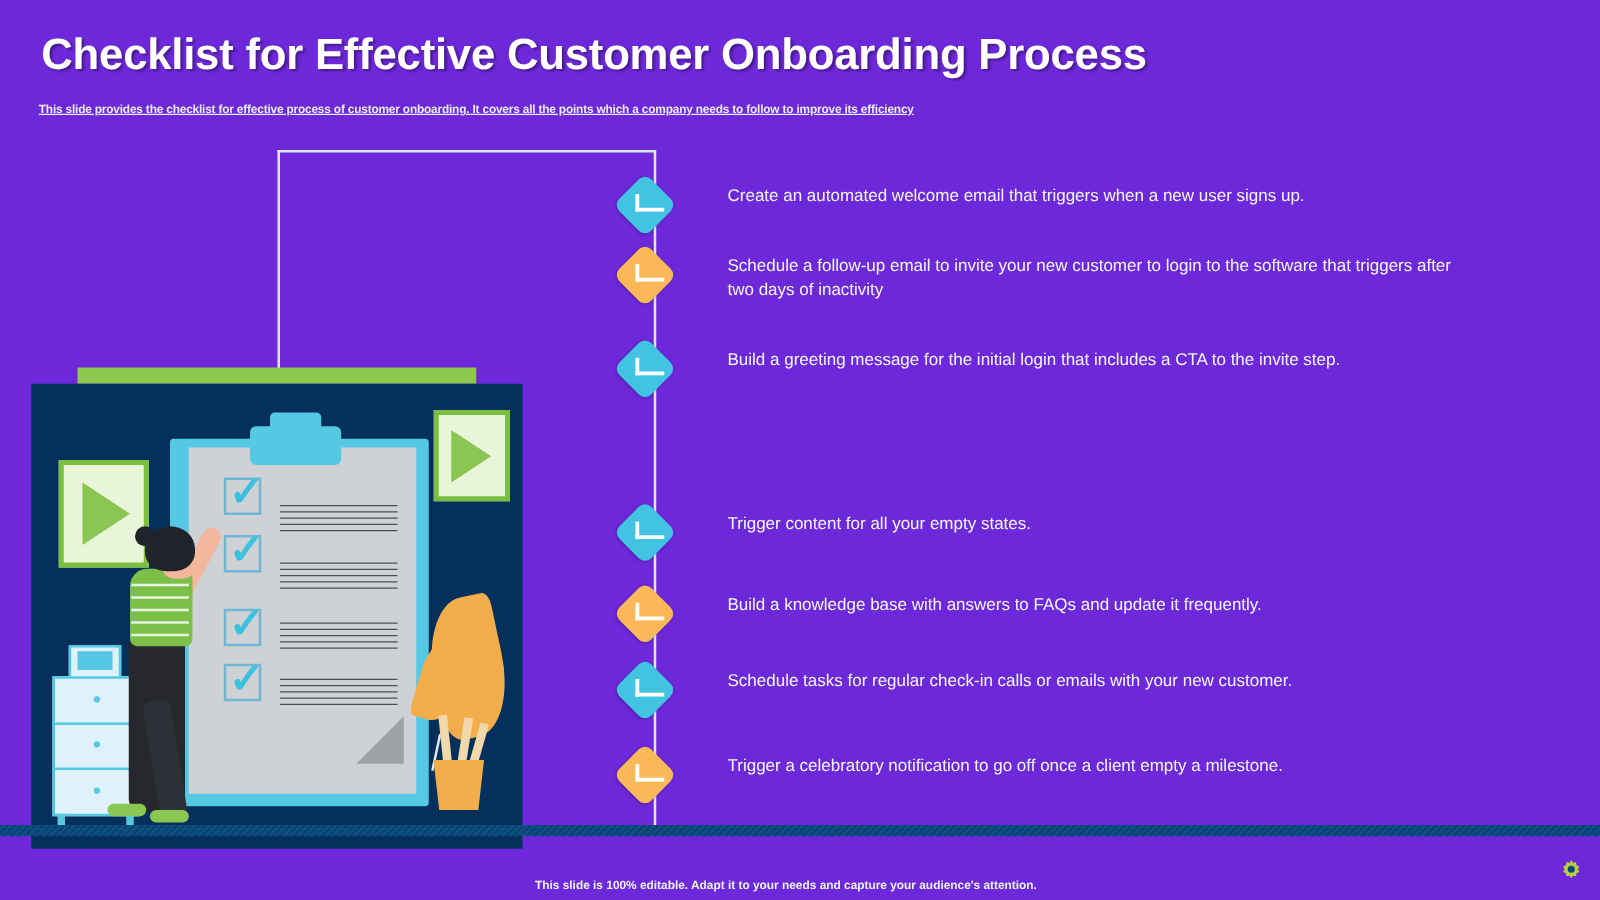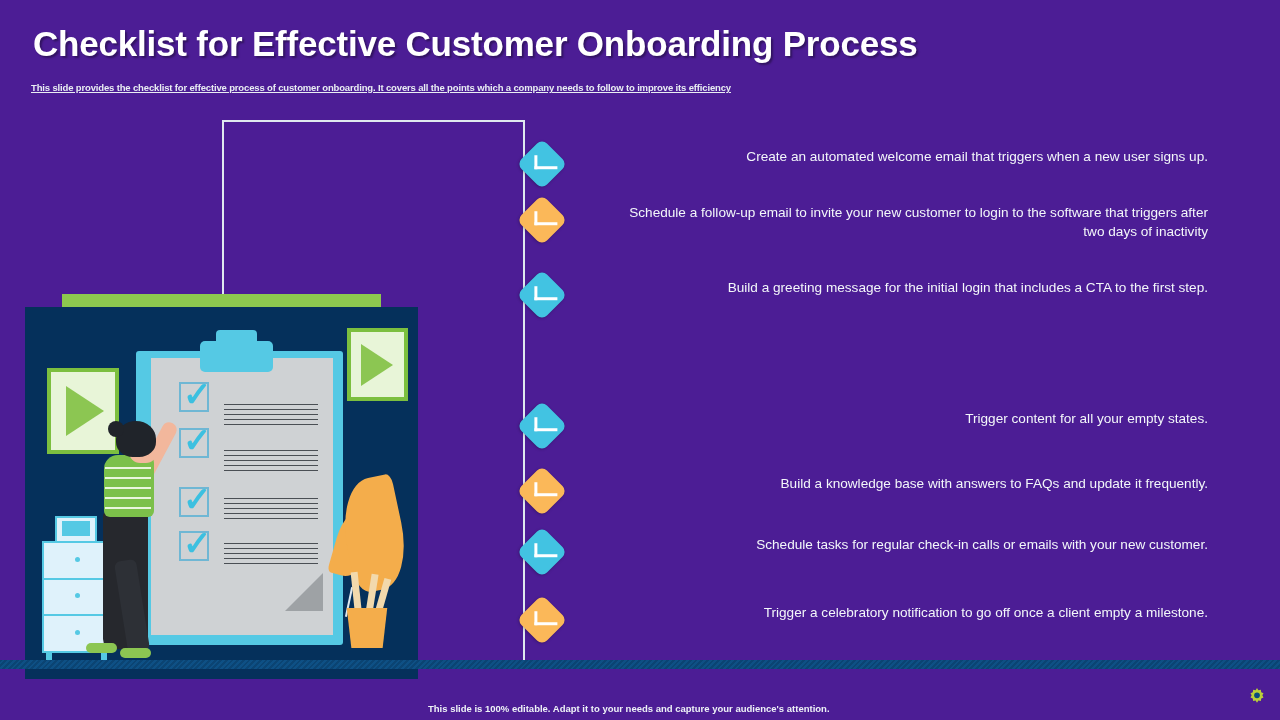--- a/index.html
+++ b/index.html
@@ -12,23 +12,22 @@
     height: 720px;
     overflow: hidden;
     font-family: "Liberation Sans", sans-serif;
     position: relative;
   }
   #slide {
     position: absolute;
     left: 0; top: 0;
     width: 1280px;
     height: 720px;
-    background: #4c1d95;
+    background: #6d28d9;
     overflow: hidden;
-    text-align: right;
   }
 
   
   #title {
     position: absolute;
     left: 33px;
     top: 24px;
     font-size: 35px;
     font-weight: bold;
     color: #ffffff;
@@ -291,21 +290,21 @@
 
   
   #checklist {
     position: absolute;
     left: 0; top: 0;
     width: 1280px; height: 720px;
     pointer-events: none;
   }
   .ck-row {
     position: absolute;
-    left: 524px;
+    left: 498px;
     width: 700px;
     height: 56px;
     pointer-events: auto;
     text-decoration: underline;
   }
   .ck-diamond {
     position: absolute;
     left: 0; top: 7px;
     width: 36px; height: 36px;
     border-radius: 7px;
@@ -468,21 +467,21 @@
       <div class="ck-row" style="top: 195px;">
         <div class="ck-diamond amber">
           <div class="ck-check"></div>
         </div>
         <div class="ck-text">Schedule a follow-up email to invite your new customer to login to the software that triggers after two days of inactivity</div>
       </div>
       <div class="ck-row" style="top: 270px;">
         <div class="ck-diamond cyan">
           <div class="ck-check"></div>
         </div>
-        <div class="ck-text">Build a greeting message for the initial login that includes a CTA to the first step.</div>
+        <div class="ck-text">Build a greeting message for the initial login that includes a CTA to the invite step.</div>
       </div>
       <div class="ck-row" style="top: 401px;">
         <div class="ck-diamond cyan">
           <div class="ck-check"></div>
         </div>
         <div class="ck-text">Trigger content for all your empty states.</div>
       </div>
       <div class="ck-row" style="top: 466px;">
         <div class="ck-diamond amber">
           <div class="ck-check"></div>

